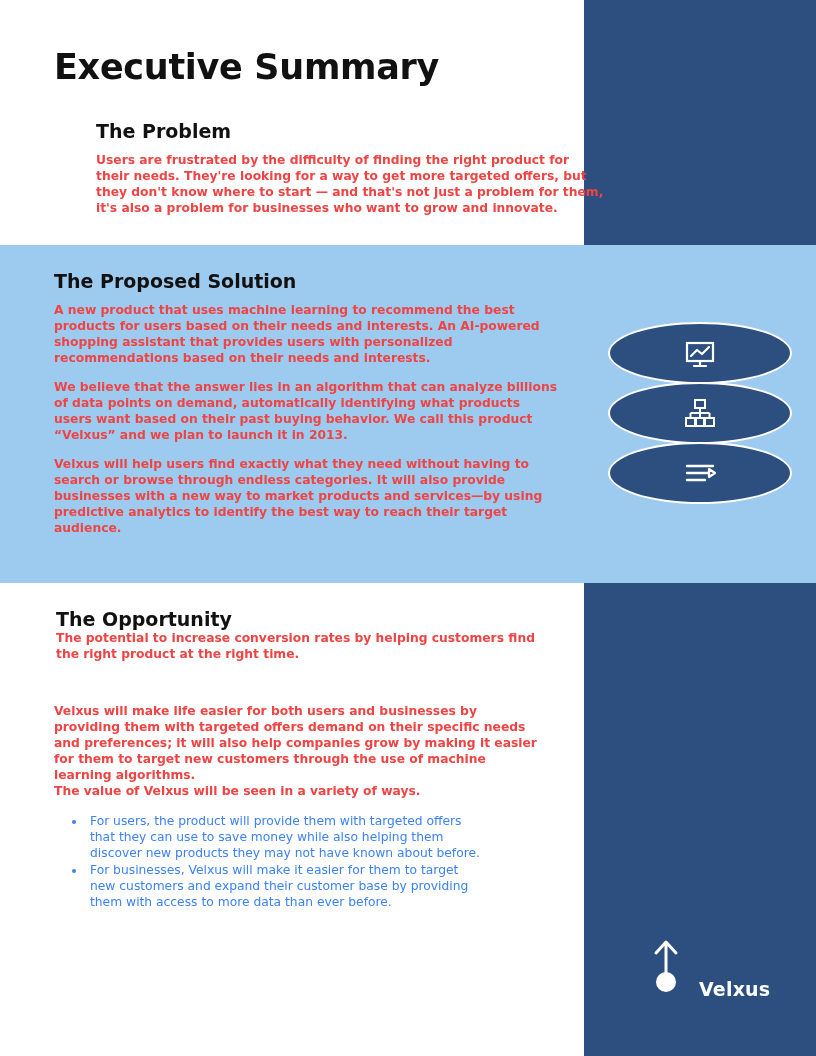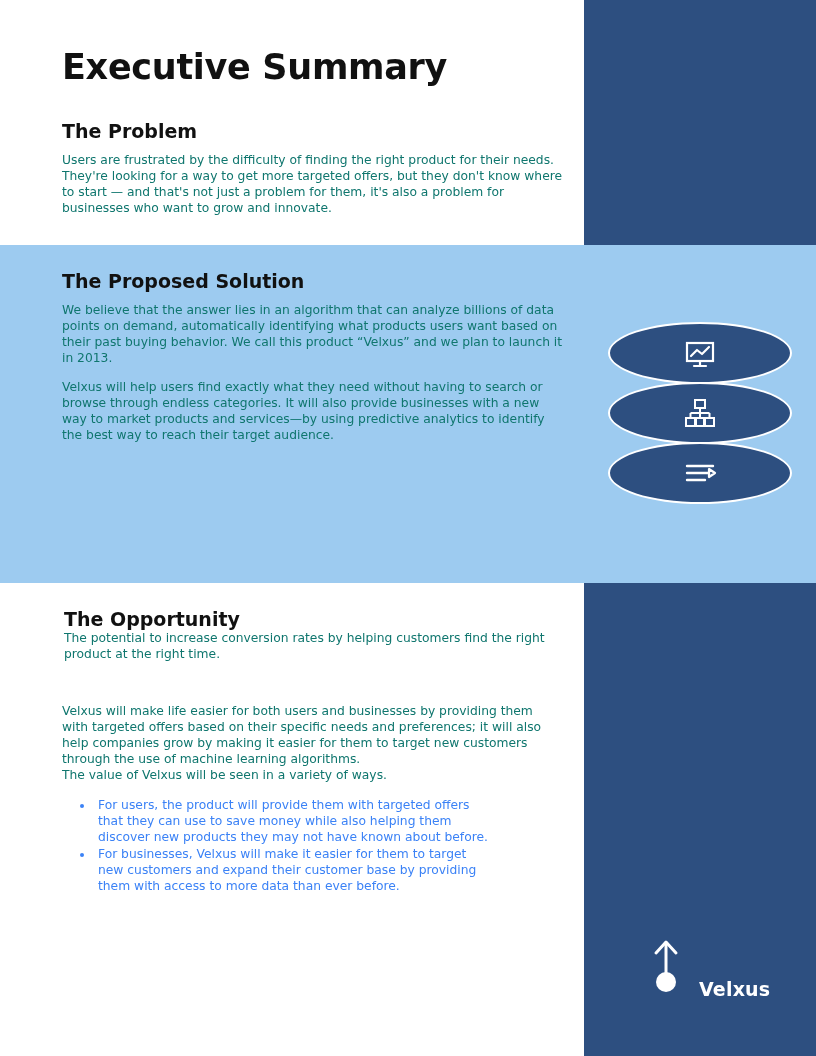--- a/index.html
+++ b/index.html
@@ -31,21 +31,21 @@
     left: 0;
     top: 245px;
     width: 816px;
     height: 338px;
     background: #9dcbf0;
   }
 
   
   .content {
     position: absolute;
-    left: 12px;
+    left: 4px;
     top: 0;
     width: 584px;
     height: 1056px;
   }
 
   h1.title {
     position: absolute;
     left: 50px;
     top: 47px;
     margin: 0;
@@ -63,26 +63,27 @@
   .section h2 {
     margin: 0 0 10px 0;
     font-size: 19px;
     font-weight: bold;
     color: #111111;
   }
   .section p {
     margin: 0 0 13px 0;
     font-size: 12.3px;
     line-height: 16px;
-    color: #0f766e;
+    color: #ef4444;
+    font-weight: bold;
   }
   .section p:last-child { margin-bottom: 0; }
 
   
-  #sec-problem     { top: 120px; }
+  #sec-problem     { top: 120px; margin-left: 42px; }
   #sec-solution    { top: 270px; left: 50px; width: 510px; }
   #sec-opportunity { top: 608px; left: 52px; }
   #sec-value       { top: 703px; }
 
   #sec-problem p   { width: 508px; }
   #sec-solution p  { width: 505px; }
   #sec-opportunity p { width: 500px; }
   #sec-value p     { width: 492px; }
 
   #sec-opportunity h2 { margin-bottom: 0; }
@@ -163,31 +164,32 @@
 
   <h1 class="title">Executive Summary</h1>
 
   <div class="section" id="sec-problem">
     <h2>The Problem</h2>
     <p>Users are frustrated by the difficulty of finding the right product for their needs. They're looking for a way to get more targeted offers, but they don't know where to start — and that's not just a problem for them, it's also a problem for businesses who want to grow and innovate.</p>
   </div>
 
   <div class="section" id="sec-solution">
     <h2>The Proposed Solution</h2>
+    <p>A new product that uses machine learning to recommend the best products for users based on their needs and interests. An AI-powered shopping assistant that provides users with personalized recommendations based on their needs and interests.</p>
     <p>We believe that the answer lies in an algorithm that can analyze billions of data points on demand, automatically identifying what products users want based on their past buying behavior. We call this product “Velxus” and we plan to launch it in 2013.</p>
     <p>Velxus will help users find exactly what they need without having to search or browse through endless categories. It will also provide businesses with a new way to market products and services—by using predictive analytics to identify the best way to reach their target audience.</p>
   </div>
 
   <div class="section" id="sec-opportunity">
     <h2>The Opportunity</h2>
     <p>The potential to increase conversion rates by helping customers find the right product at the right time.</p>
   </div>
 
   <div class="section" id="sec-value">
-    <p class="tight">Velxus will make life easier for both users and businesses by providing them with targeted offers based on their specific needs and preferences; it will also help companies grow by making it easier for them to target new customers through the use of machine learning algorithms.</p>
+    <p class="tight">Velxus will make life easier for both users and businesses by providing them with targeted offers demand on their specific needs and preferences; it will also help companies grow by making it easier for them to target new customers through the use of machine learning algorithms.</p>
     <p>The value of Velxus will be seen in a variety of ways.</p>
     <ul class="bullets">
       <li>For users, the product will provide them with targeted offers that they can use to save money while also helping them discover new products they may not have known about before.</li>
       <li>For businesses, Velxus will make it easier for them to target new customers and expand their customer base by providing them with access to more data than ever before.</li>
     </ul>
   </div>
 </div>
 
 <div class="disc-stack">
 

